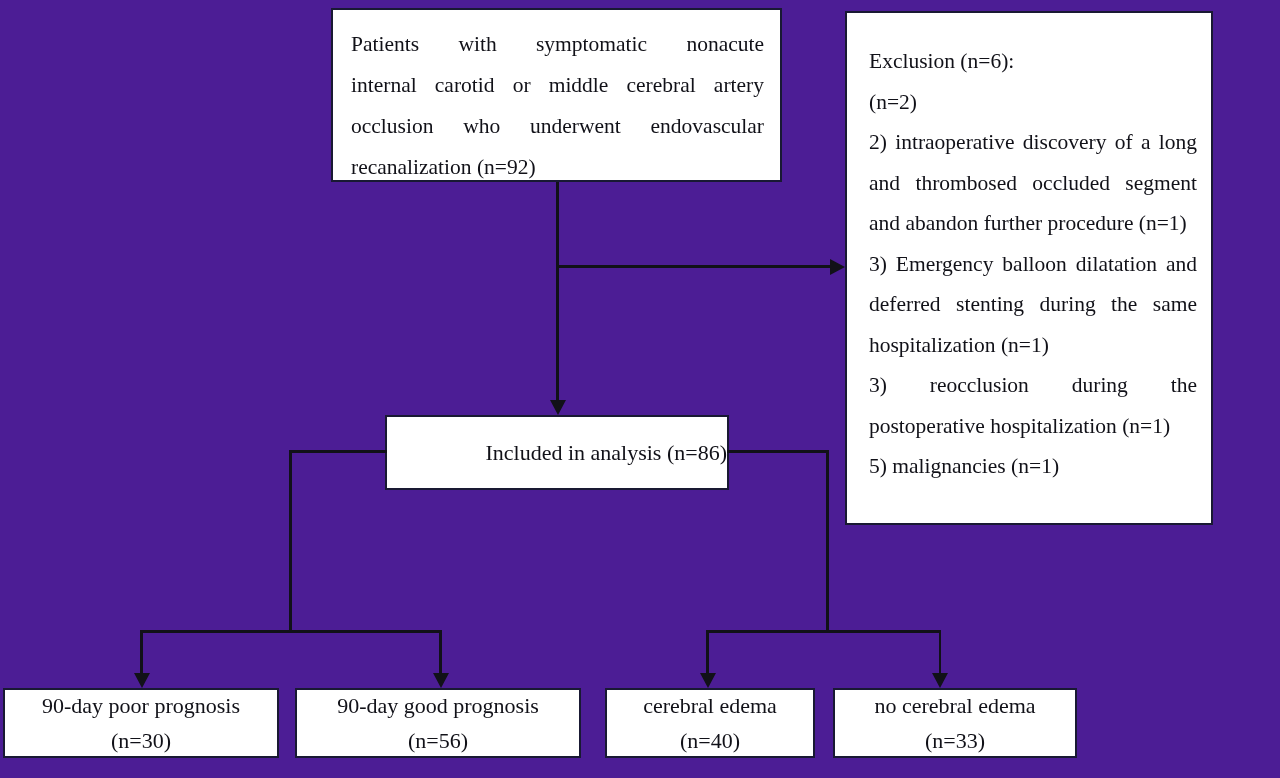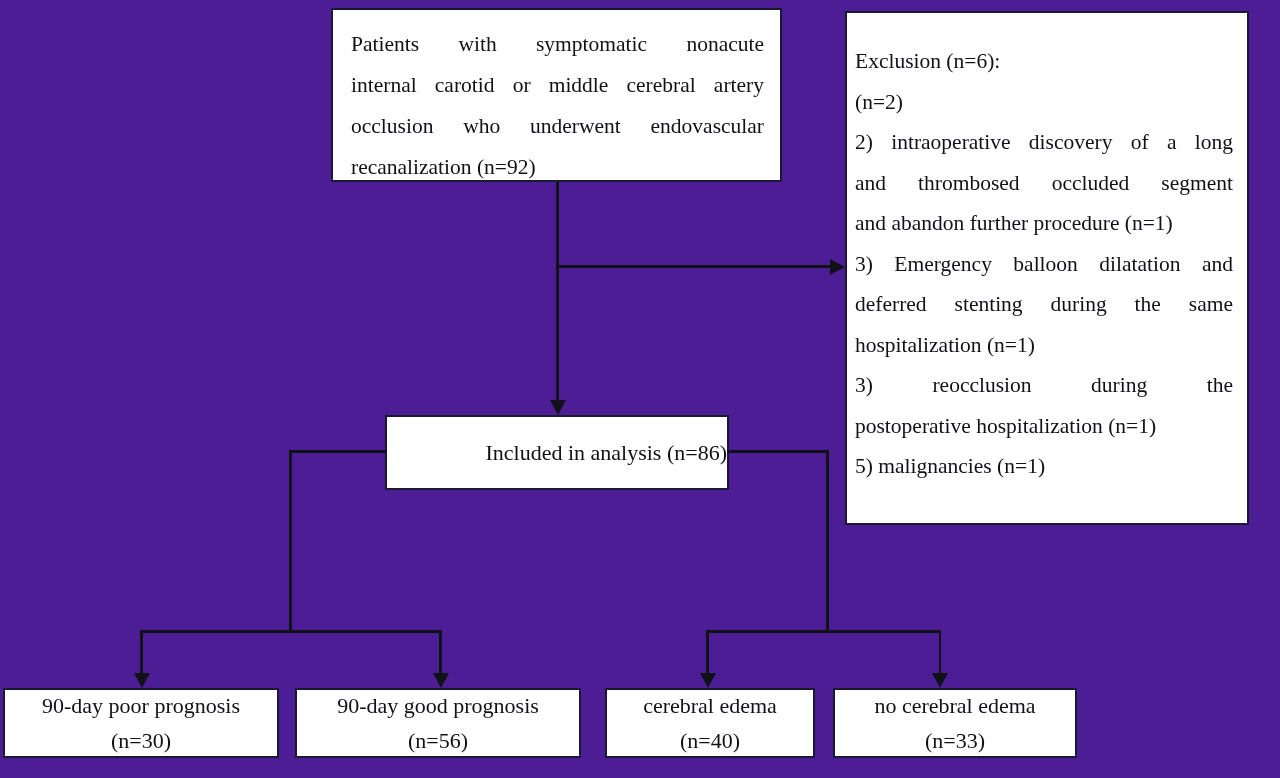--- a/index.html
+++ b/index.html
@@ -45,23 +45,23 @@
     text-align-last: justify;
     white-space: nowrap;
   }
   #box-enrollment .line.last {
     text-align-last: left;
   }
   
   #box-exclusion {
     left: 845px;
     top: 11px;
-    width: 404px;
+    width: 368px;
     height: 514px;
-    padding: 28px 14px 10px 8px;
+    padding: 28px 14px 10px 22px;
     justify-content: flex-start;
   }
   #box-exclusion .line {
     font-size: 21.5px;
     line-height: 40.5px;
     text-align: justify;
     text-align-last: justify;
     white-space: nowrap;
   }
   #box-exclusion .line.flush {

